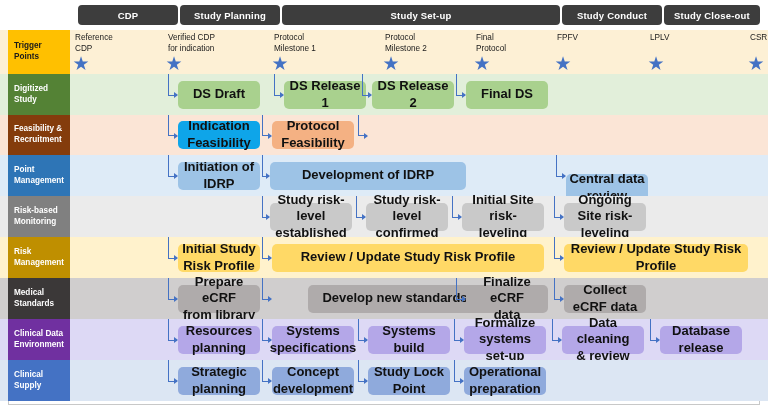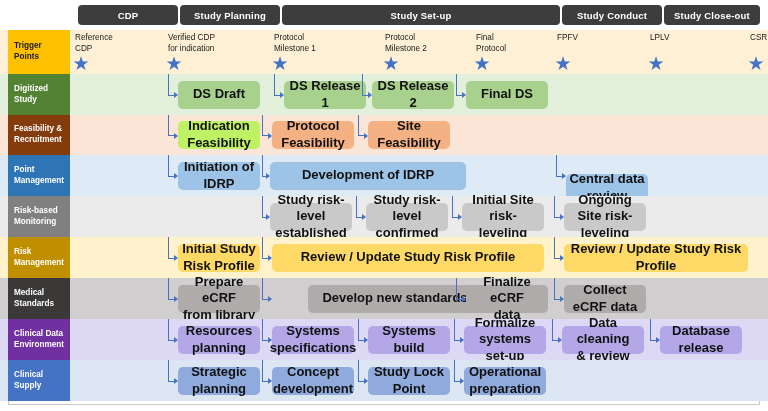--- a/index.html
+++ b/index.html
@@ -196,29 +196,28 @@
           <div class="elbow-v" style="left: 292px; top: 0px; height: 20.5px;"></div>
           <div class="pbox" style="left: 396px; width: 82px; top: 6.5px; height: 28px; background: rgb(169, 209, 142); white-space: pre-line;">Final DS</div>
           <div class="arrow" style="left: 386px; width: 9px; top: 20.5px;"></div>
           <div class="elbow-v" style="left: 386px; top: 0px; height: 20.5px;"></div>
         </div>
       </div>
       <div class="lane" style="top: 115px; height: 40px; background: rgb(251, 229, 214);">
         <div class="lane-label" style="background: rgb(132, 60, 12); color: rgb(255, 255, 255); white-space: pre-line;">Feasibility &amp;
 Recruitment</div>
         <div class="lane-body">
-          <div class="pbox" style="left: 108px; width: 82px; top: 6px; height: 28px; background: #bef264; white-space: pre-line;">Indication
+          <div class="pbox" style="left: 108px; width: 82px; top: 6px; height: 28px; background: #0ea5e9; white-space: pre-line;">Indication
 Feasibility</div>
           <div class="arrow" style="left: 98px; width: 9px; top: 20px;"></div>
           <div class="elbow-v" style="left: 98px; top: 0px; height: 20px;"></div>
           <div class="pbox" style="left: 202px; width: 82px; top: 6px; height: 28px; background: rgb(244, 177, 131); white-space: pre-line;">Protocol
 Feasibility</div>
           <div class="arrow" style="left: 192px; width: 9px; top: 20px;"></div>
           <div class="elbow-v" style="left: 192px; top: 0px; height: 20px;"></div>
-          <div class="pbox" style="left: 298px; width: 82px; top: 6px; height: 28px; background: rgb(244, 177, 131); white-space: pre-line;">Site Feasibility</div>
           <div class="arrow" style="left: 288px; width: 9px; top: 20px;"></div>
           <div class="elbow-v" style="left: 288px; top: 0px; height: 20px;"></div>
         </div>
       </div>
       <div class="lane" style="top: 155px; height: 41px; background: rgb(222, 235, 247);">
         <div class="lane-label" style="background: rgb(46, 117, 182); color: rgb(255, 255, 255); white-space: pre-line;">Point
 Management</div>
         <div class="lane-body">
           <div class="pbox" style="left: 108px; width: 82px; top: 6.5px; height: 28px; background: rgb(157, 195, 230); white-space: pre-line;">Initiation of
 IDRP</div>

